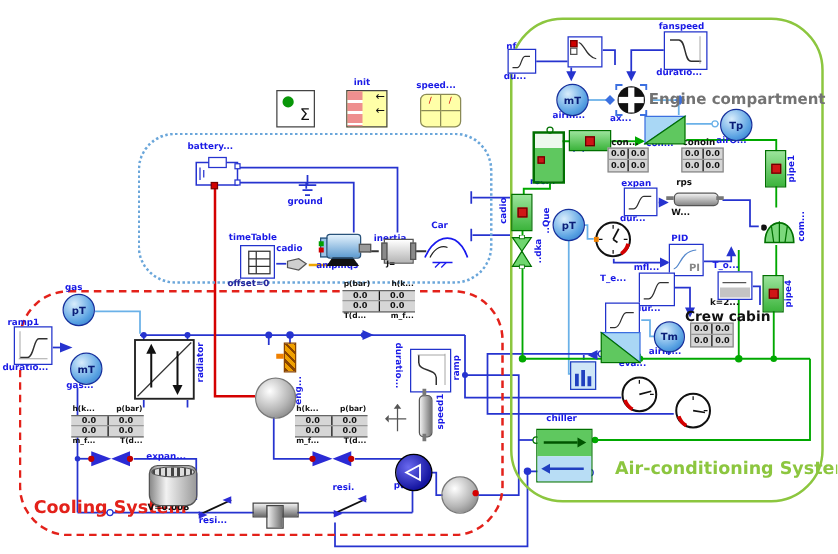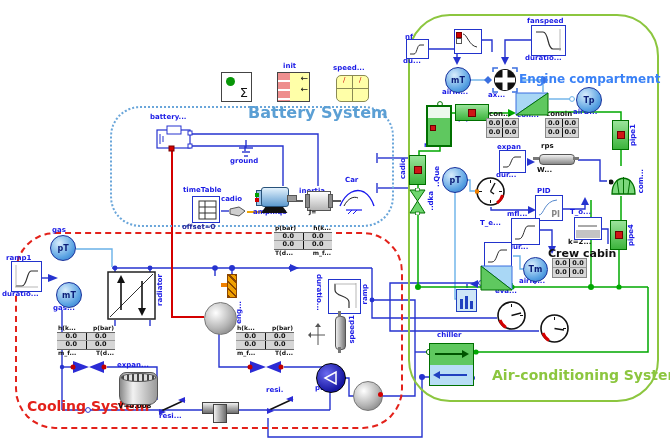--- a/index.html
+++ b/index.html
@@ -162,24 +162,23 @@
     <g fill="#3b6fe0">
       <polygon points="488,76 492,80 488,84 484,80"></polygon>
       <polygon points="544,76 548,80 544,84 540,80"></polygon>
     </g>
   </svg>
 
   <div class="sys" style="left:110px;top:106px;width:280px;height:117px;border:2px dotted #6aa6da;border-radius:30px"></div>
   <div class="sys" style="left:15px;top:232px;width:384px;height:193px;border:2px dashed #e3211a;border-radius:40px"></div>
   <div class="sys" style="left:408px;top:14px;width:247px;height:384px;border:2.5px solid #8cc63f;border-radius:42px"></div>
 
-  <div class="title" style="left:248px;top:105px;font-size:16px;color:#5b9fd4">Battery System</div>
   <div class="title" style="left:27px;top:399px;font-size:14px;color:#e3211a">Cooling System</div>
   <div class="title" style="left:492px;top:368px;font-size:14px;color:#8cc63f">Air-conditioning System</div>
-  <div class="title" style="left:519px;top:73px;font-size:12px;color:#3b82f6">Engine compartment</div>
+  <div class="title" style="left:519px;top:73px;font-size:12px;color:#737373">Engine compartment</div>
   <div class="title" style="left:548px;top:248px;font-size:11px;color:#111">Crew cabin</div>
 
   <div class="abs comp" style="left:221px;top:72px;width:29px;height:28px;border:1px solid #444;background:#fff">
     <span style="position:absolute;left:4px;top:4px;width:9px;height:9px;border-radius:50%;background:#089608"></span>
     <span style="position:absolute;right:3px;bottom:1px;font-size:13px;color:#111">Σ</span>
   </div>
 
   <div class="lbl" style="left:283px;top:63px">init</div>
   <div class="abs comp" style="left:277px;top:72px;width:31px;height:28px;border:1px solid #444;background:#ffffa8;display:flex">
     <span style="width:12px;height:100%;background:repeating-linear-gradient(#ee8f8f 0 7px,#fff 7px 9px)"></span>

